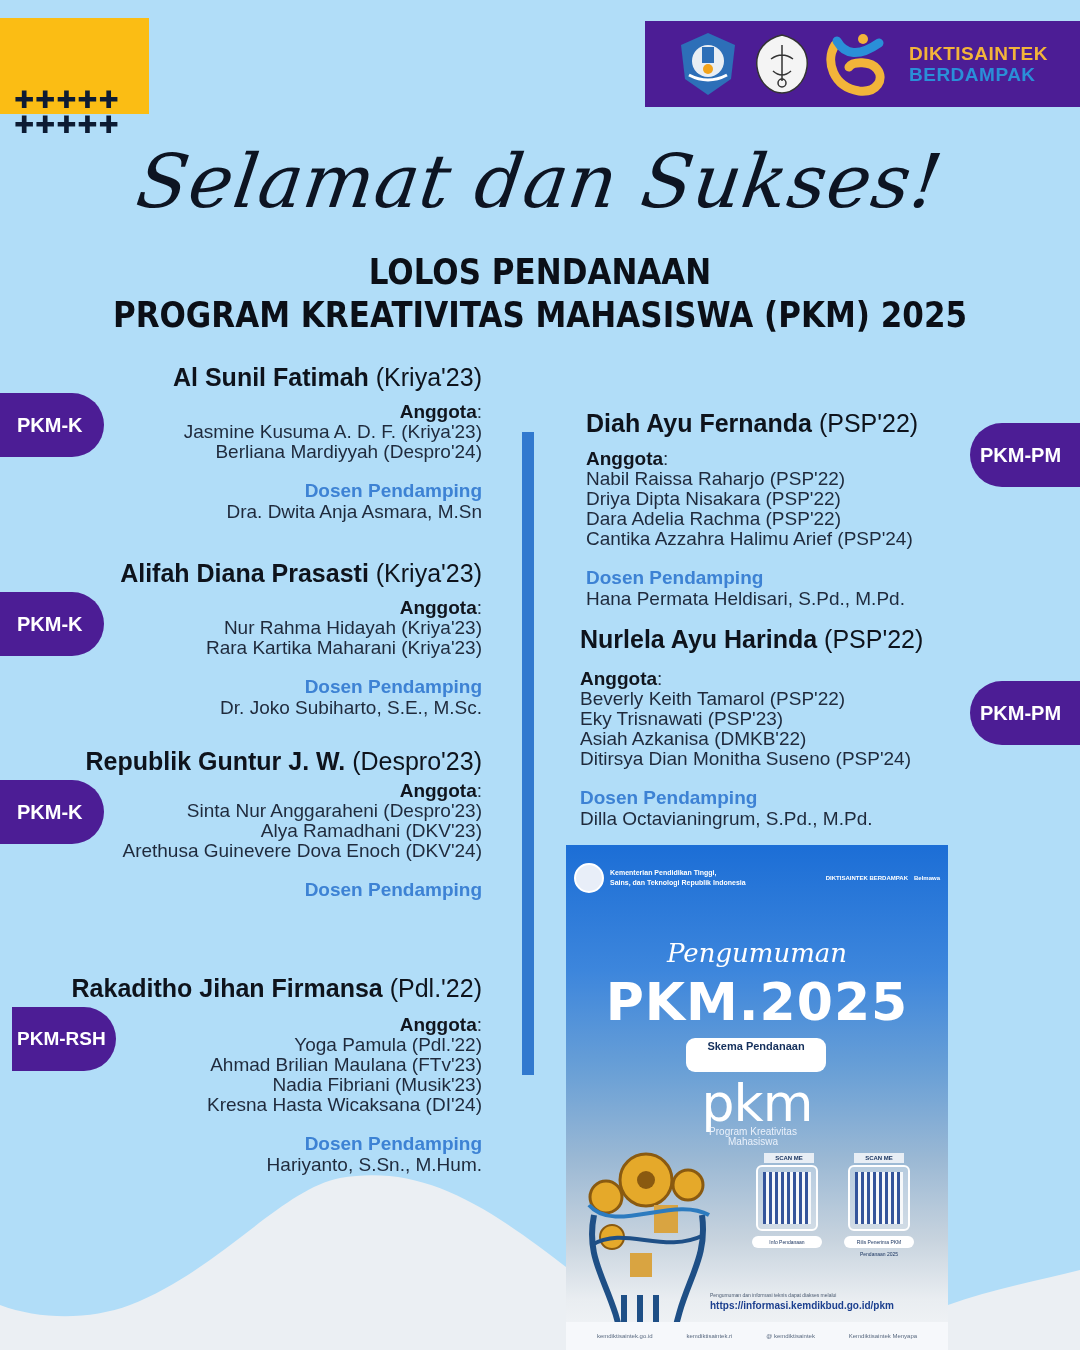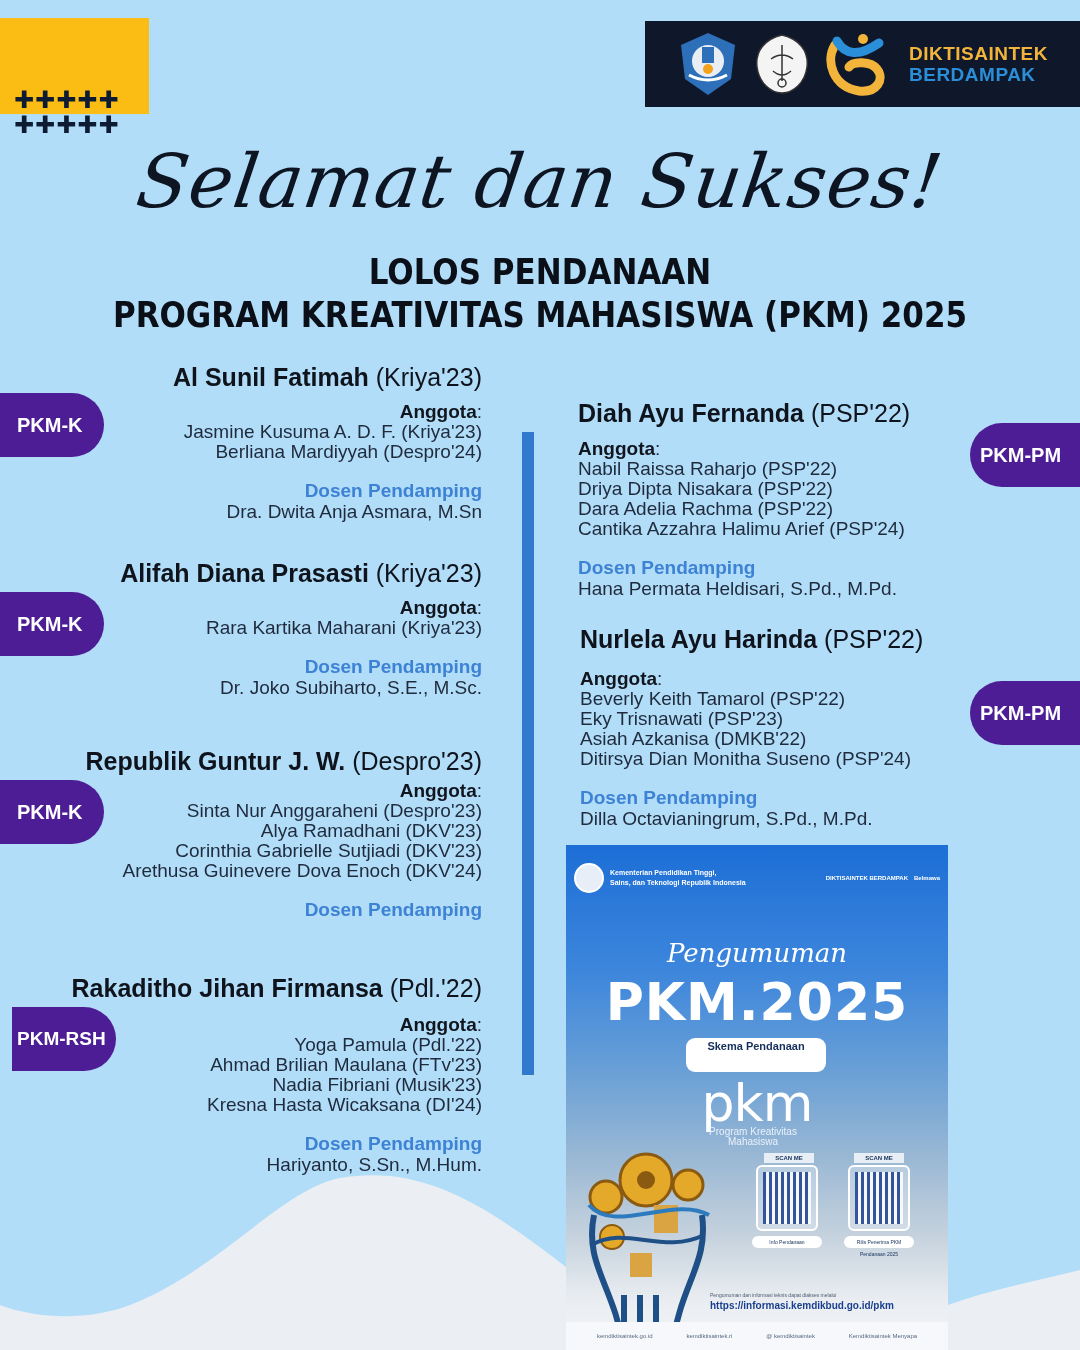--- a/index.html
+++ b/index.html
@@ -18,21 +18,21 @@
     background: #fbbd14;
   }
   .plus-grid {
     position: absolute; left: 14px; top: 88px;
     font-family: "DejaVu Sans", sans-serif;
     font-weight: bold; font-size: 24px; line-height: 25px;
     color: #0d1b33; letter-spacing: 1px;
   }
   .logo-bar {
     position: absolute; left: 645px; top: 21px; width: 435px; height: 86px;
-    background: #0f172a;
+    background: #4c1d95;
     display: flex; align-items: center; padding-left: 30px; gap: 8px;
   }
   .logo-bar svg { display: block; }
   .brand-text {
     margin-left: 12px;
     font-family: "Liberation Sans", sans-serif; font-weight: bold;
     font-size: 19px; line-height: 21px; letter-spacing: 0.5px;
   }
   .brand-line1 { color: #f2b43a; }
   .brand-line2 { color: #2a8fd8; }
@@ -218,53 +218,53 @@
   <div class="dosen-label">Dosen Pendamping</div>
   <div class="dosen-name">Dra. Dwita Anja Asmara, M.Sn</div>
 </div>
 
 <div class="team left-team" style="top:558px;">
   <div class="leader">
     <b>Alifah Diana Prasasti</b>
     <span>(Kriya'23)</span>
   </div>
   <div class="anggota"><span class="anggota-label">Anggota</span><span>:</span></div>
+  <span class="member">Nur Rahma Hidayah (Kriya'23)</span>
   <span class="member">Rara Kartika Maharani (Kriya'23)</span>
   <div class="dosen-label">Dosen Pendamping</div>
   <div class="dosen-name">Dr. Joko Subiharto, S.E., M.Sc.</div>
 </div>
 
 <div class="team left-team" style="top:746px;">
   <div class="leader">
     <b>Republik Guntur J. W.</b>
     <span>(Despro'23)</span>
   </div>
   <div class="anggota" style="margin-top:5px;"><span class="anggota-label">Anggota</span><span>:</span></div>
   <span class="member">Sinta Nur Anggaraheni (Despro'23)</span>
   <span class="member">Alya Ramadhani (DKV'23)</span>
-  <span class="member">Corinthia Gabrielle Sutjiadi (DKV'23)</span>
   <span class="member">Arethusa Guinevere Dova Enoch (DKV'24)</span>
   <div class="dosen-label">Dosen Pendamping</div>
 </div>
 
 <div class="team left-team" style="top:973px;">
   <div class="leader">
     <b>Rakaditho Jihan Firmansa</b>
     <span>(Pdl.'22)</span>
   </div>
   <div class="anggota" style="margin-top:12px;"><span class="anggota-label">Anggota</span><span>:</span></div>
   <span class="member">Yoga Pamula (Pdl.'22)</span>
   <span class="member">Ahmad Brilian Maulana (FTv'23)</span>
   <span class="member">Nadia Fibriani (Musik'23)</span>
   <span class="member">Kresna Hasta Wicaksana (DI'24)</span>
   <div class="dosen-label">Dosen Pendamping</div>
   <div class="dosen-name">Hariyanto, S.Sn., M.Hum.</div>
 </div>
 
-<div class="team right-team" style="top:398px;">
+<div class="team right-team" style="top:408px;margin-left:8px;">
   <div class="leader">
     <b>Diah Ayu Fernanda</b>
     <span>(PSP'22)</span>
   </div>
   <div class="anggota" style="margin-top:11px;"><span class="anggota-label">Anggota</span><span>:</span></div>
   <span class="member">Nabil Raissa Raharjo (PSP'22)</span>
   <span class="member">Driya Dipta Nisakara (PSP'22)</span>
   <span class="member">Dara Adelia Rachma (PSP'22)</span>
   <span class="member">Cantika Azzahra Halimu Arief (PSP'24)</span>
   <div class="dosen-label">Dosen Pendamping</div>

